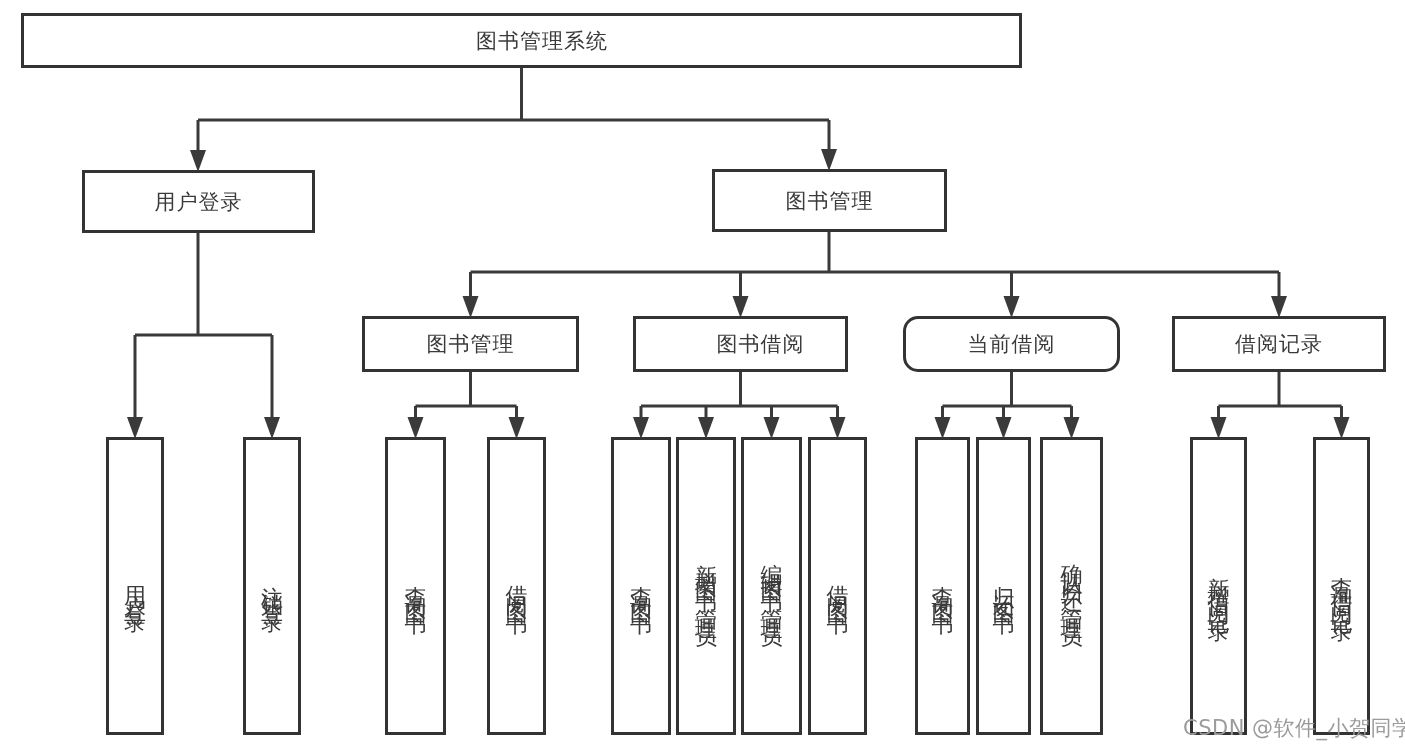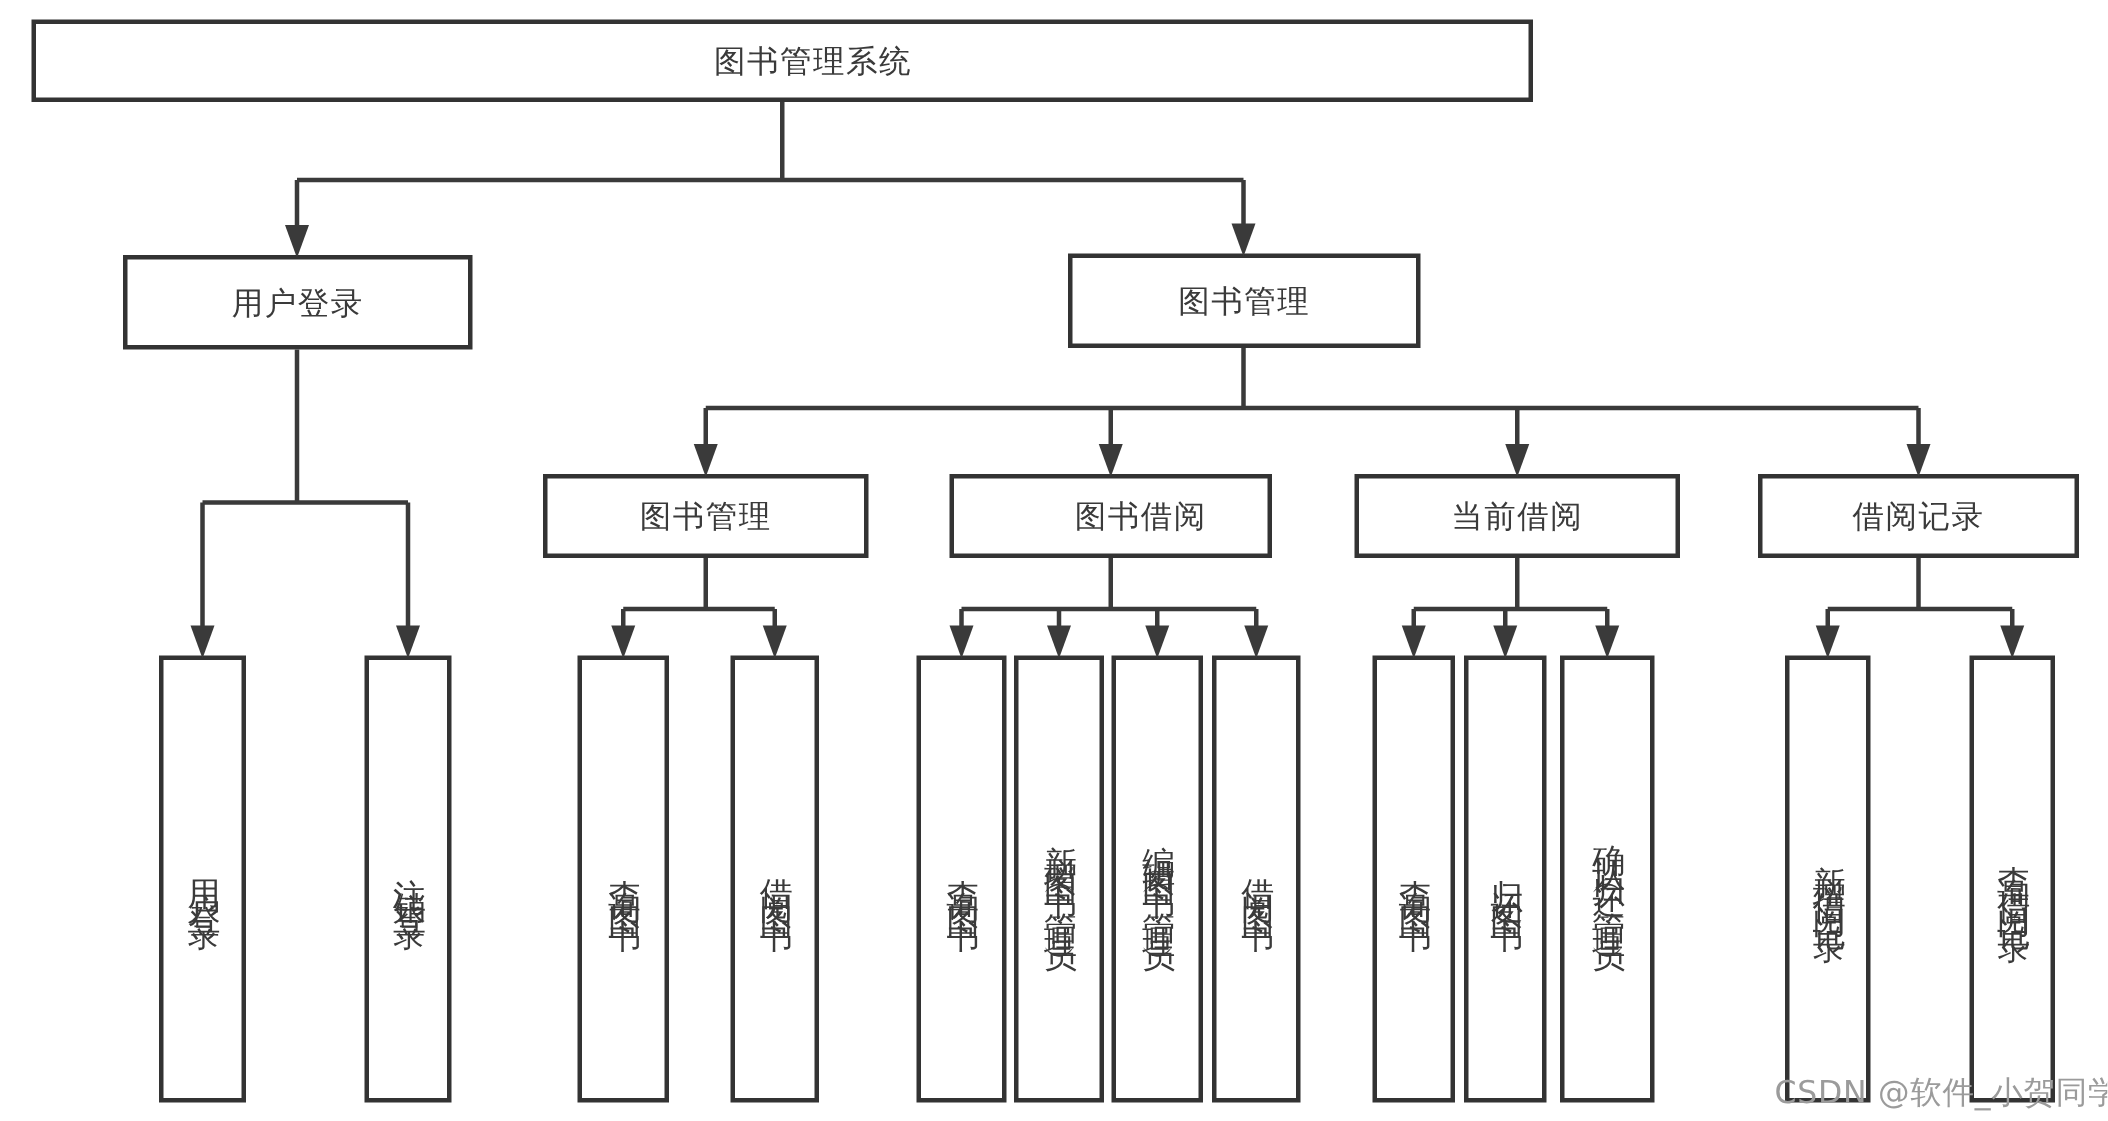--- a/index.html
+++ b/index.html
@@ -97,21 +97,21 @@
     </g>
   </svg>
 
   <div class="node h" style="left:21px; top:13px; width:1001px; height:55px;padding-left:41px;">图书管理系统</div>
 
   <div class="node h" style="left:82px; top:170px; width:233px; height:63px;">用户登录</div>
   <div class="node h" style="left:712px; top:169px; width:235px; height:63px;">图书管理</div>
 
   <div class="node h" style="left:362px; top:316px; width:217px; height:56px;">图书管理</div>
   <div class="node h" style="left:633px; top:316px; width:215px; height:56px;padding-left:40px;">图书借阅</div>
-  <div class="node h" style="left:903px; top:316px; width:217px; height:56px;">当前借阅</div>
+  <div class="node h" style="left:903px; top:316px; width:217px; height:56px;border-radius:15px;">当前借阅</div>
   <div class="node h" style="left:1172px; top:316px; width:214px; height:56px;">借阅记录</div>
 
   <div class="node v" style="left:106px; top:437px; width:58px; height:298px;">
     <span class="vtext">用户登录</span>
   </div>
   <div class="node v" style="left:243px; top:437px; width:58px; height:298px;">
     <span class="vtext">注销登录</span>
   </div>
 
   <div class="node v" style="left:385px; top:437px; width:61px; height:298px;">

